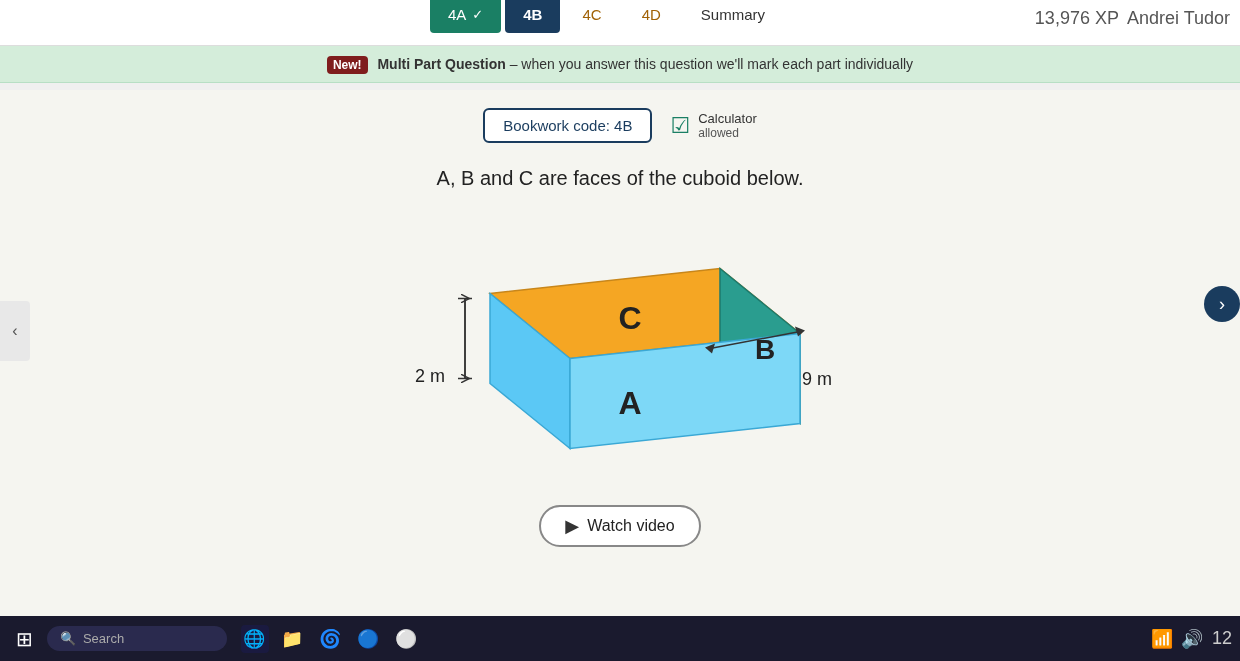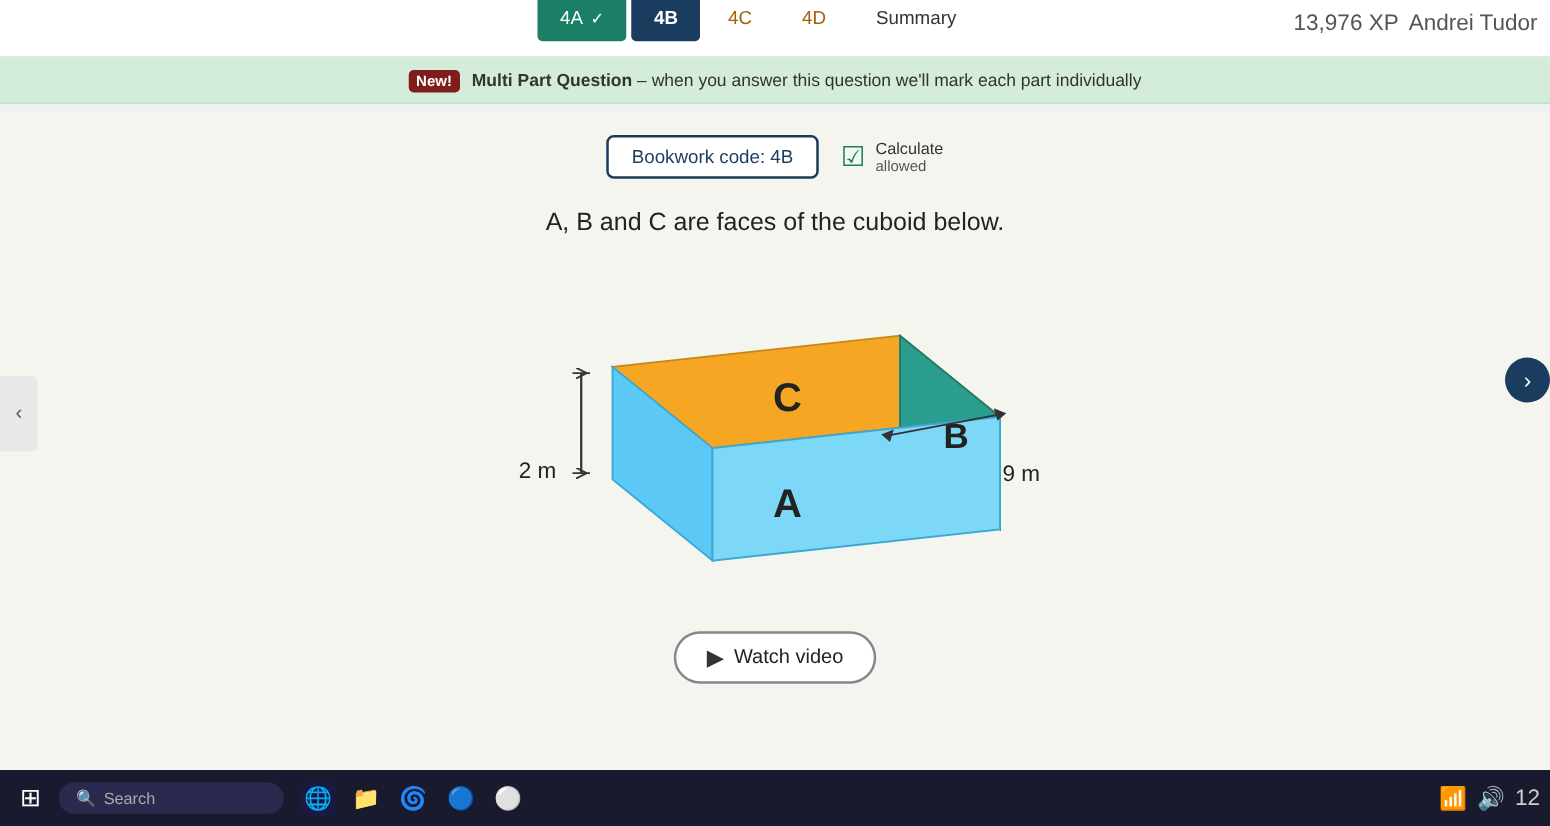--- a/index.html
+++ b/index.html
@@ -350,21 +350,21 @@
 
 <div class="main-content">
 
   <div class="bookwork-row">
     <div class="bookwork-badge">
       <span>Bookwork code: 4B</span>
     </div>
     <div class="calculator-area">
       <span class="calc-icon">☑</span>
       <div>
-        <div>Calculate</div>
+        <div>Calculator</div>
         <div style="font-size:12px;color:#555;">allowed</div>
       </div>
     </div>
   </div>
 
   <div class="question-text">
     <div>A, B and C are faces of the cuboid below.</div>
   </div>
 
   <div class="diagram-container">

